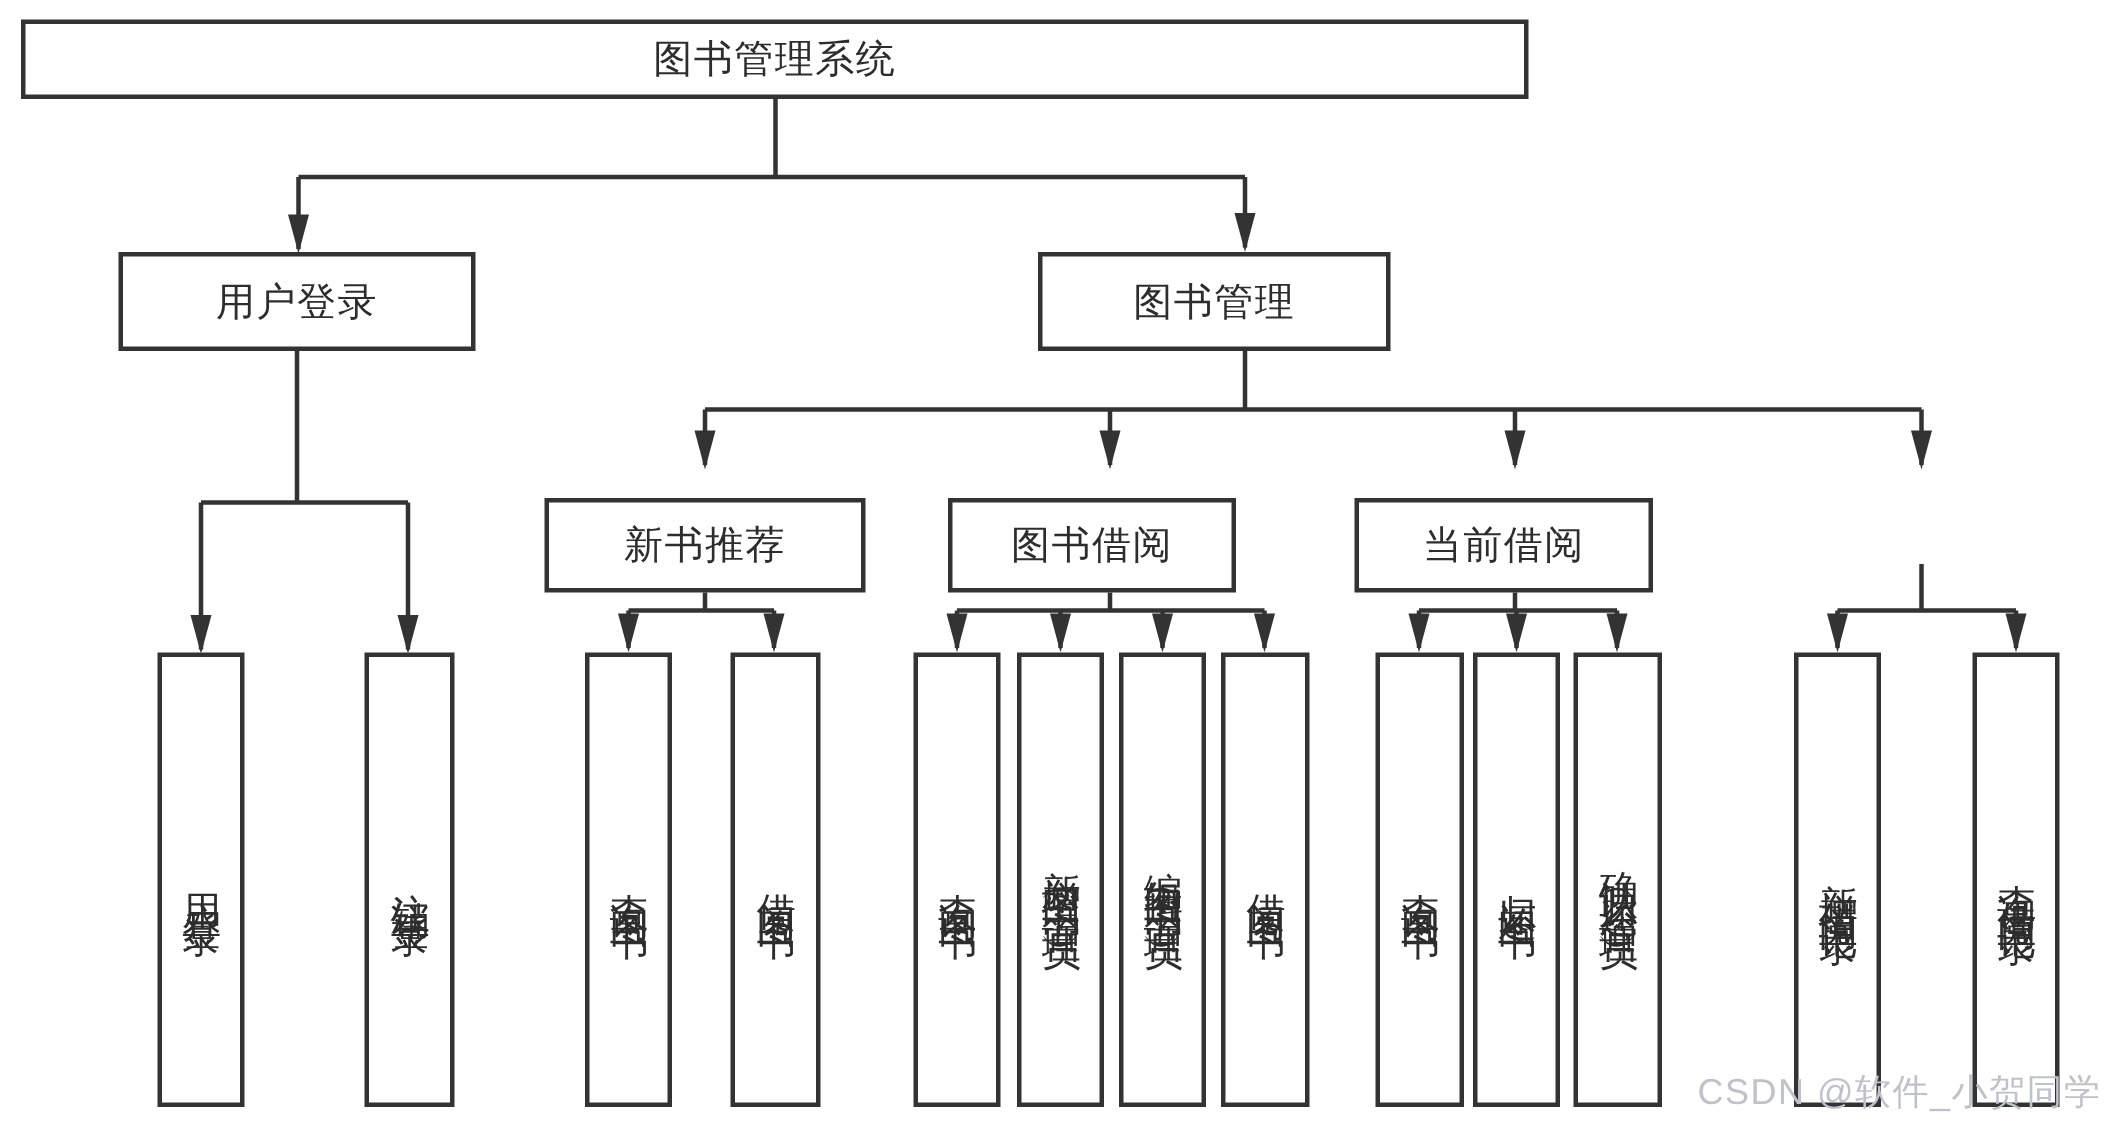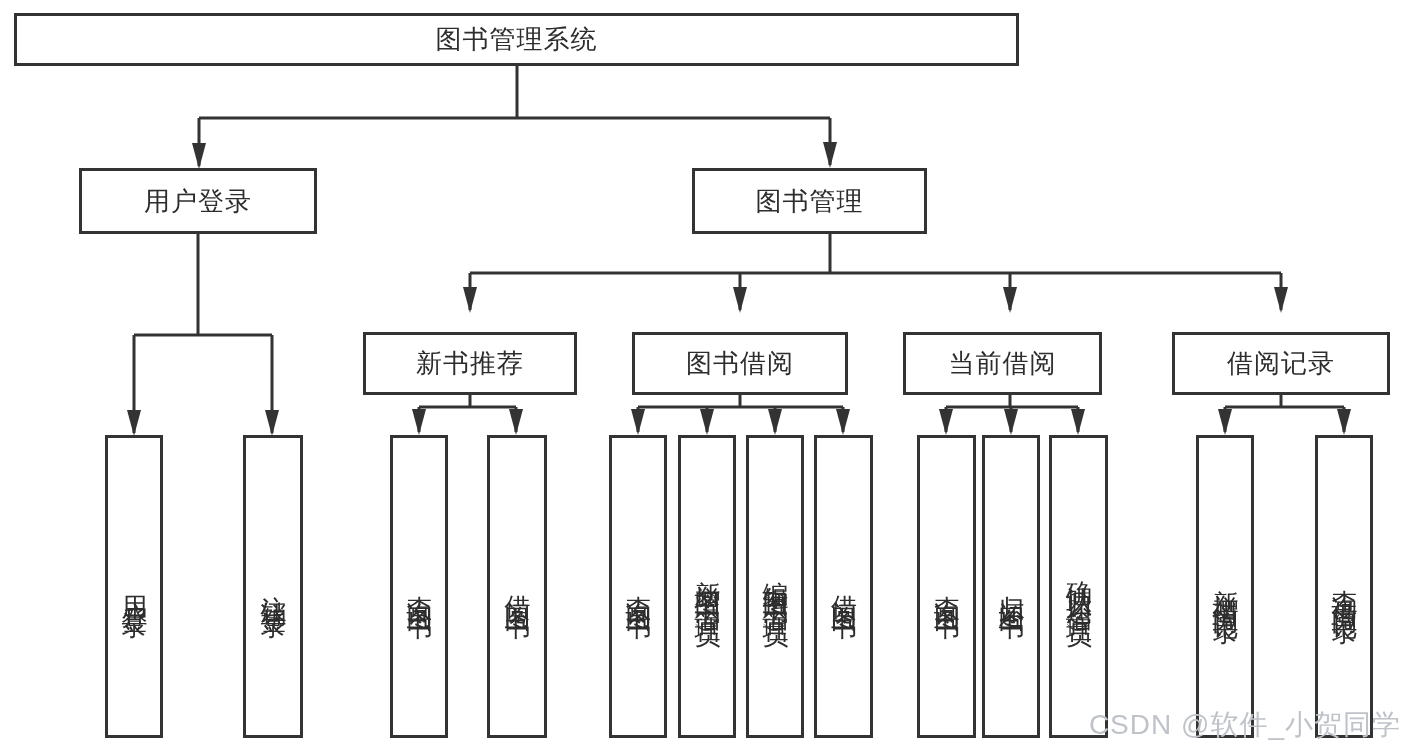--- a/index.html
+++ b/index.html
@@ -32,42 +32,42 @@
     line-height:1.15;
   }
   
   #n-root{left:14px;top:13px;width:1005px;height:53px;}
   
   #n-user-login{left:79px;top:168px;width:238px;height:66px;}
   #n-book-mgmt{left:692px;top:168px;width:235px;height:66px;}
   
   .lvl3{top:313px;height:63px;margin-top:19px;}
   #n-new-book-rec{left:363px;width:214px;}
-  #n-book-borrow{left:632px;width:216px;}
+  #n-book-borrow{left:632px;width:192px;}
   #n-current-borrow{left:903px;width:199px;}
   #n-borrow-records{left:1172px;width:218px;}
   
   .leaf{top:435px;height:303px;}
   #lf-user-login{left:105px;width:58px;}
   #lf-logout{left:243px;width:60px;}
   #lf-nbr-query{left:390px;width:58px;}
   #lf-nbr-borrow{left:487px;width:60px;}
   #lf-bb-query{left:609px;width:58px;}
   #lf-bb-add{left:678px;width:58px;}
   #lf-bb-edit{left:746px;width:58px;}
   #lf-bb-borrow{left:814px;width:59px;}
   #lf-cb-query{left:917px;width:59px;}
   #lf-cb-return{left:982px;width:58px;}
   #lf-cb-confirm{left:1049px;width:59px;}
   #lf-br-add{left:1196px;width:58px;}
   #lf-br-query{left:1315px;width:58px;}
   
   #watermark{
     position:absolute;right:4px;bottom:3px;
-    font-size:28px;color:#bfc3c9;
+    font-size:24px;color:#bfc3c9;
     letter-spacing:1px;
     z-index:5;white-space:nowrap;
   }
 </style>
 </head>
 <body>
 
 <div id="stage">
 
   <svg id="connector-layer" viewBox="0 0 1405 747" xmlns="http://www.w3.org/2000/svg">
@@ -116,23 +116,20 @@
 
   <div class="node node-h lvl3" id="n-new-book-rec">
     <span>新书推荐</span>
   </div>
   <div class="node node-h lvl3" id="n-book-borrow">
     <span>图书借阅</span>
   </div>
   <div class="node node-h lvl3" id="n-current-borrow">
     <span>当前借阅</span>
   </div>
-  <div class="node node-h lvl3" id="n-borrow-records">
-    <span>借阅记录</span>
-  </div>
 
   <div class="node leaf" id="lf-user-login">
     <span>用户登录</span>
   </div>
   <div class="node leaf" id="lf-logout">
     <span>注销登录</span>
   </div>
 
   <div class="node leaf" id="lf-nbr-query">
     <span>查询图书</span>

